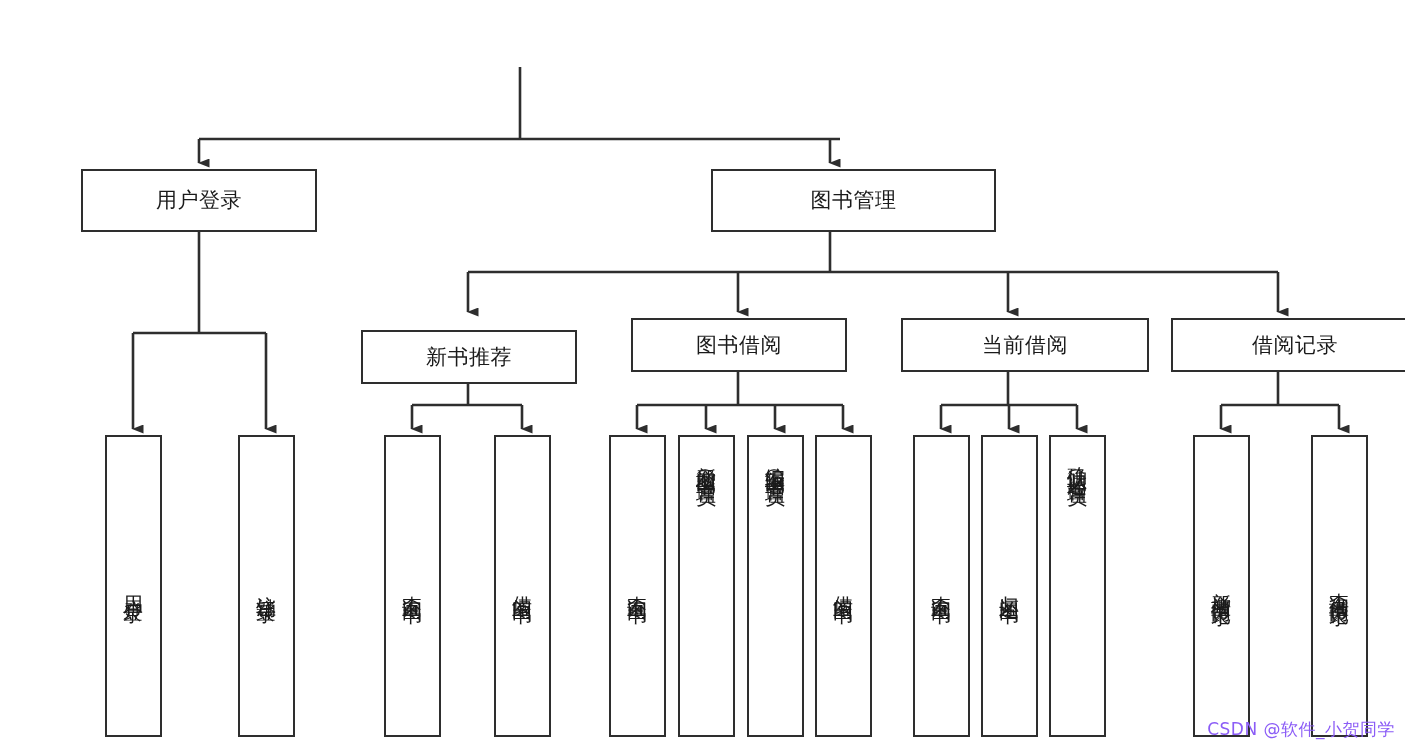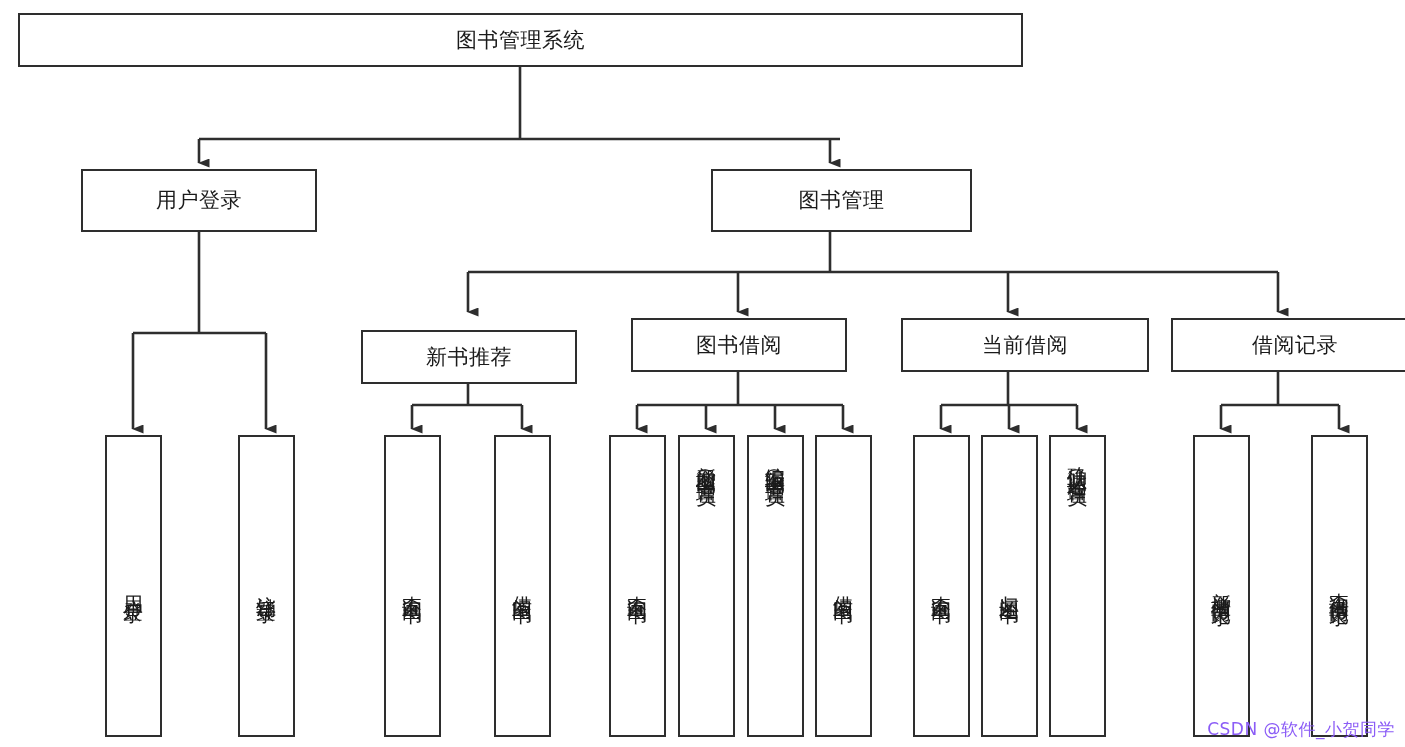--- a/index.html
+++ b/index.html
@@ -117,28 +117,25 @@
       <path d="M1009,405 L1009,429" marker-end="url(#arrow)"></path>
       <path d="M1077,405 L1077,429" marker-end="url(#arrow)"></path>
 
       <path d="M1278,372 L1278,405"></path>
       <path d="M1221,405 L1339,405"></path>
       <path d="M1221,405 L1221,429" marker-end="url(#arrow)"></path>
       <path d="M1339,405 L1339,429" marker-end="url(#arrow)"></path>
     </g>
   </svg>
 
-  <div class="node" style="left:18px; top:13px; width:1005px; height:54px;">
-    <span class="label">图书管理系统</span>
-  </div>
 
   <div class="node" style="left:81px; top:169px; width:236px; height:63px;">
     <span class="label">用户登录</span>
   </div>
-  <div class="node" style="left:711px; top:169px; width:261px; height:63px;">
+  <div class="node" style="left:711px; top:169px; width:285px; height:63px;">
     <span class="label">图书管理</span>
   </div>
 
   <div class="node" style="left:361px; top:330px; width:216px; height:54px;">
     <span class="label">新书推荐</span>
   </div>
   <div class="node" style="left:631px; top:318px; width:216px; height:54px;">
     <span class="label">图书借阅</span>
   </div>
   <div class="node" style="left:901px; top:318px; width:248px; height:54px;">

